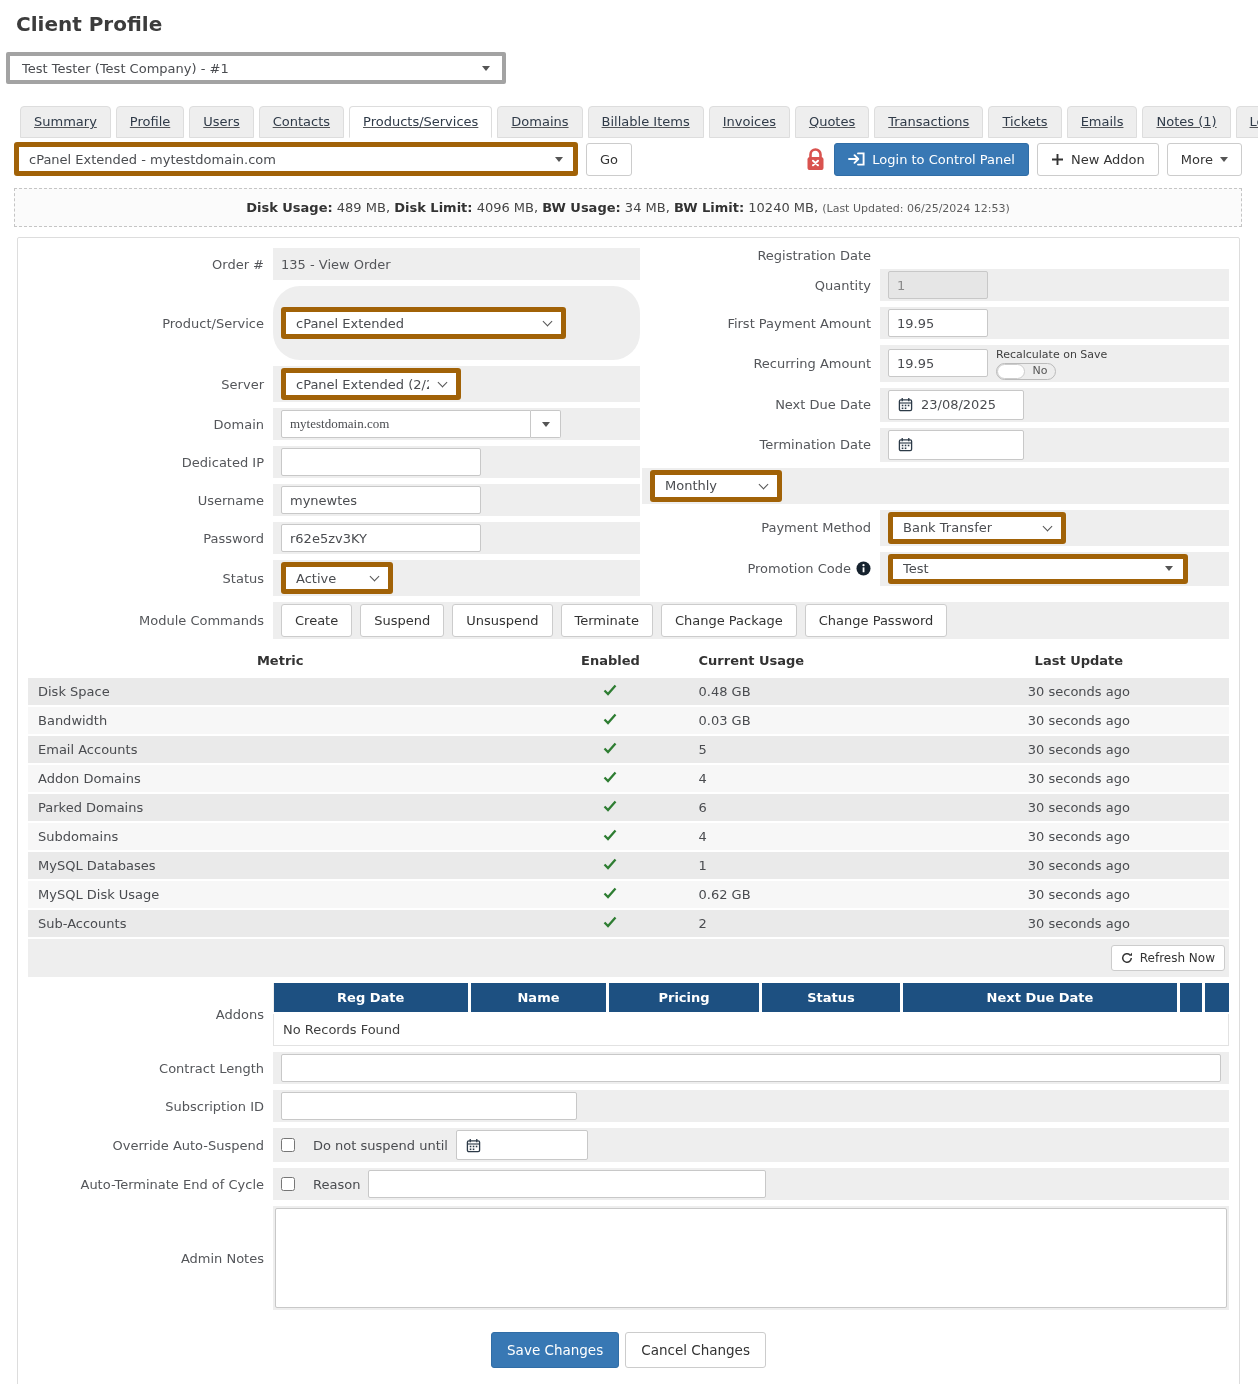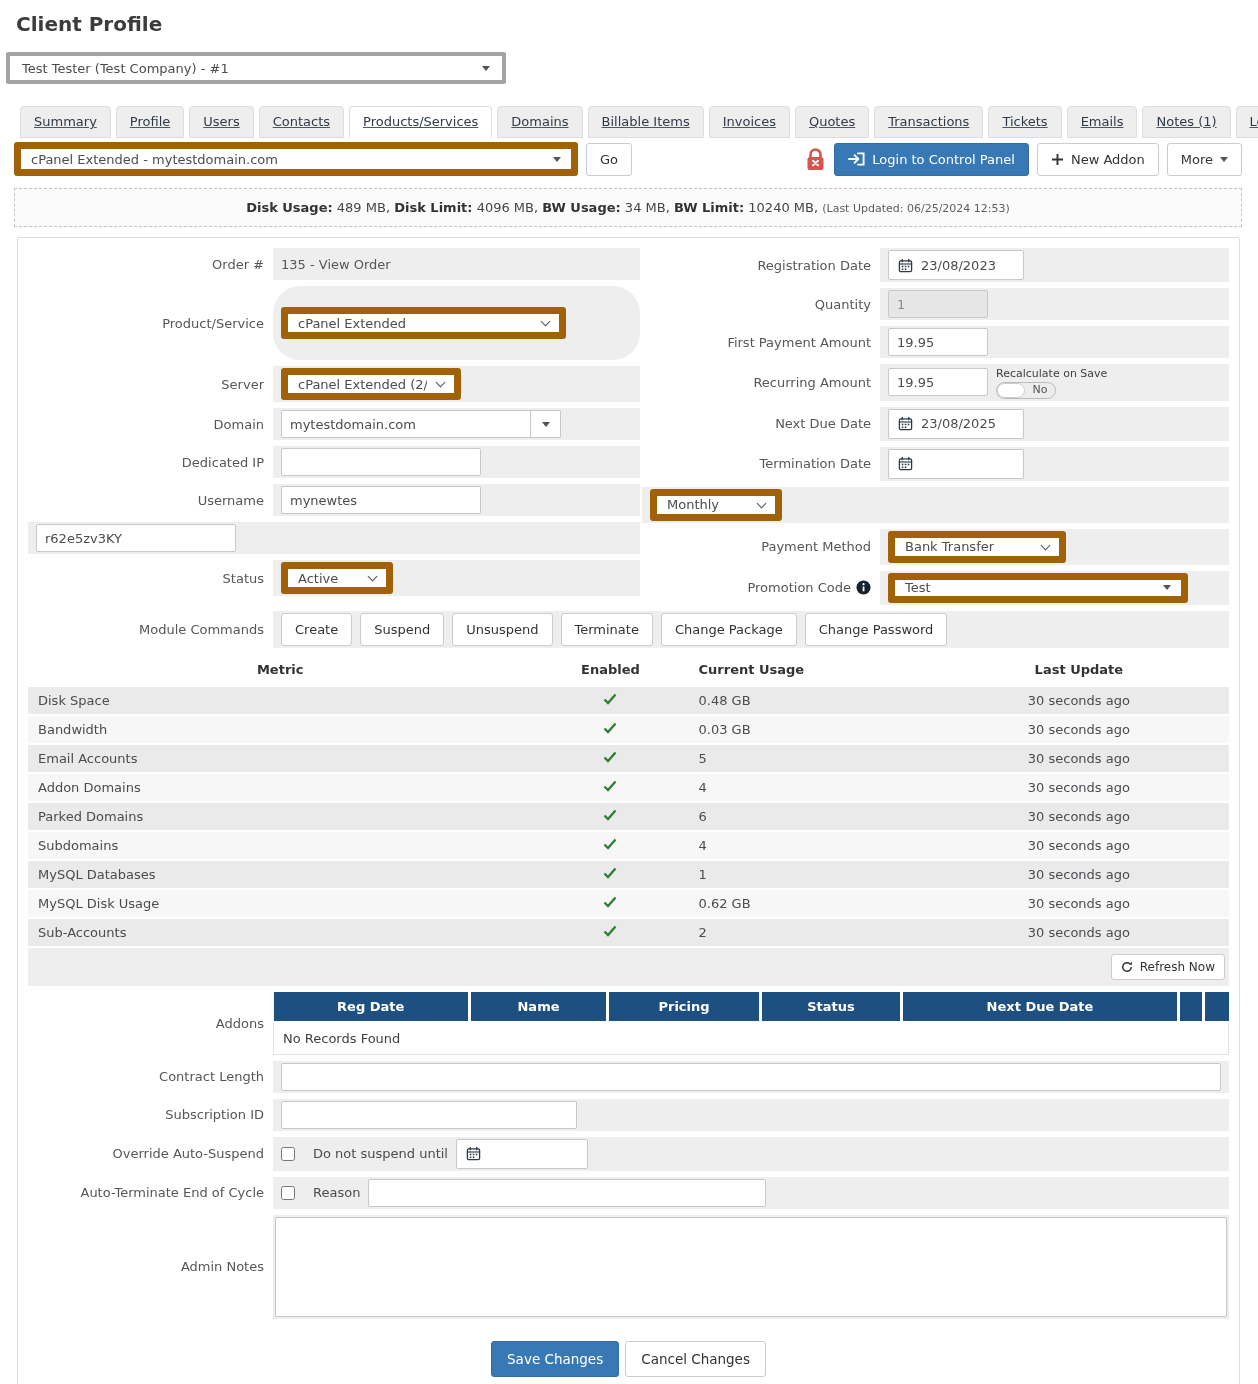--- a/index.html
+++ b/index.html
@@ -24,21 +24,21 @@
   .tabs { display: flex; gap: 5px; padding: 8px 0 0 20px; align-items: flex-end; text-decoration: underline; }
   .tab {
     background: #eeeeee; border: 1px solid #ddd; border-radius: 4px 4px 0 0;
     padding: 7px 13px 8px 13px; color: #2f3a48; cursor: pointer; white-space: nowrap; font-size: 13px;
   }
   .tab.active { background: #fff; border-bottom-color: #fff; position: relative; z-index: 2; }
 
   
   .toolbar { display: flex; align-items: center; gap: 8px; margin: 4px 16px 0 14px; }
   .sel {
-    background: #fff; border: 7px solid #a16207; border-radius: 3px; height: 32px;
+    background: #fff; border: 5px solid #a16207; border-radius: 3px; height: 32px;
     display: inline-flex; align-items: center; justify-content: space-between;
     padding: 0 10px; gap: 10px; color: #4a4c50; cursor: pointer; white-space: nowrap; overflow: hidden;
   }
   .service-sel { width: 564px; height: 34px; }
   .btn {
     background: #fff; border: 1px solid #ccc; border-radius: 3px; color: #333;
     padding: 8px 13px; font: inherit; cursor: pointer; display: inline-flex; align-items: center; gap: 7px; white-space: nowrap;
   }
   .btn-primary { background: #3878b4; border-color: #306da6; color: #fff; }
   .btn-sm { padding: 5px 9px; font-size: 12px; }
@@ -70,21 +70,21 @@
   }
   .ffield.block { display: block; padding: 0; }
   .ffield.tall { padding-top: 21px; padding-bottom: 21px; border-radius: 27px; }
   .inp {
     height: 28px; border: 1px solid #c8c8c8; border-radius: 2px; background: #fff;
     padding: 0 8px; font: inherit; color: #4a4c50; outline: none;
   }
   .inp:disabled { background: #e6e6e6; color: #8a8a8a; }
   .sel .txt { overflow: hidden; text-overflow: clip; white-space: nowrap; }
   .chev { width: 7px; height: 7px; border-right: 1.7px solid #555; border-bottom: 1.7px solid #555; transform: rotate(45deg); flex-shrink: 0; margin-top: -3px; }
-  .input-group { display: inline-flex; }
+  .input-group { display: inline-flex; font-family: Liberation Serif, serif; }
   .input-group .inp { border-radius: 2px 0 0 2px; }
   .ig-btn { border: 1px solid #c8c8c8; border-left: none; background: #fff; width: 30px; border-radius: 0 2px 2px 0; cursor: pointer; display: inline-flex; align-items: center; justify-content: center; }
   .date-box { background: #fff; border: 1px solid #c8c8c8; border-radius: 2px; height: 30px; display: inline-flex; align-items: center; gap: 8px; padding: 0 9px; color: #4a4c50; width: 136px; cursor: pointer; }
   .toggle-wrap { font-size: 11px; color: #3f3f3f; line-height: 1.45; }
   .toggle { width: 60px; height: 17px; border: 1px solid #bbb; border-radius: 10px; background: #ededed; display: flex; align-items: center; cursor: pointer; }
   .toggle .knob { width: 28px; height: 15px; background: #fff; border: 1px solid #ccc; border-radius: 9px; }
   .toggle .t-txt { flex: 1; text-align: center; color: #555; font-size: 11px; }
   .info-badge { display: inline-flex; margin-left: 5px; vertical-align: -2px; }
 
   
@@ -241,57 +241,39 @@
             <input class="inp" style="width: 200px;">
           </div>
         </div>
         <div class="frow">
           <div class="flabel">Username</div>
           <div class="ffield">
             <input class="inp" style="width: 200px;" value="mynewtes">
           </div>
         </div>
         <div class="frow">
+          <div class="flabel">Password</div>
           <div class="ffield">
             <input class="inp" style="width: 200px;" value="r62e5zv3KY">
           </div>
         </div>
         <div class="frow">
           <div class="flabel">Status</div>
           <div class="ffield">
             <div class="sel" style="width:112px">
               <span class="txt">Active</span>
               <span class="chev"></span>
             </div>
           </div>
         </div>
       </div>
 
       <div class="col-b">
         <div class="frow">
           <div class="flabel">Registration Date</div>
-          <div class="ffield">
-            <div class="date-box">
-              <span class="icon">
-                <svg width="15" height="15" viewBox="0 0 16 16">
-                    <rect x="1.5" y="3" width="13" height="11.5" rx="1.5" fill="none" stroke="#2c3a47" stroke-width="1.4"></rect>
-                    <path d="M4.5 1v3.4M11.5 1v3.4" stroke="#2c3a47" stroke-width="1.4"></path>
-                    <path d="M1.5 6.4h13" stroke="#2c3a47" stroke-width="1.2"></path>
-                    <g fill="#2c3a47">
-                      <rect x="4" y="8.2" width="1.7" height="1.7"></rect>
-                      <rect x="7.2" y="8.2" width="1.7" height="1.7"></rect>
-                      <rect x="10.4" y="8.2" width="1.7" height="1.7"></rect>
-                      <rect x="4" y="11.2" width="1.7" height="1.7"></rect>
-                      <rect x="7.2" y="11.2" width="1.7" height="1.7"></rect>
-                    </g>
-                  </svg>
-              </span>
-              <span>23/08/2023</span>
-            </div>
-          </div>
         </div>
         <div class="frow">
           <div class="flabel">Quantity</div>
           <div class="ffield">
             <input class="inp" style="width: 100px;" disabled="" value="1">
           </div>
         </div>
         <div class="frow">
           <div class="flabel">First Payment Amount</div>
           <div class="ffield">

